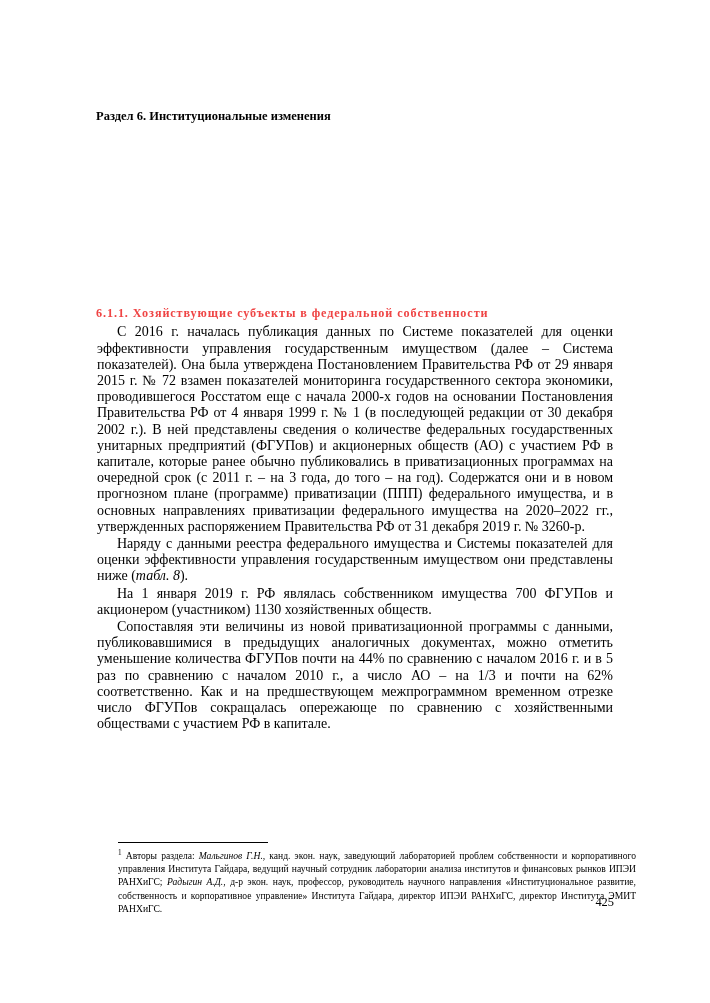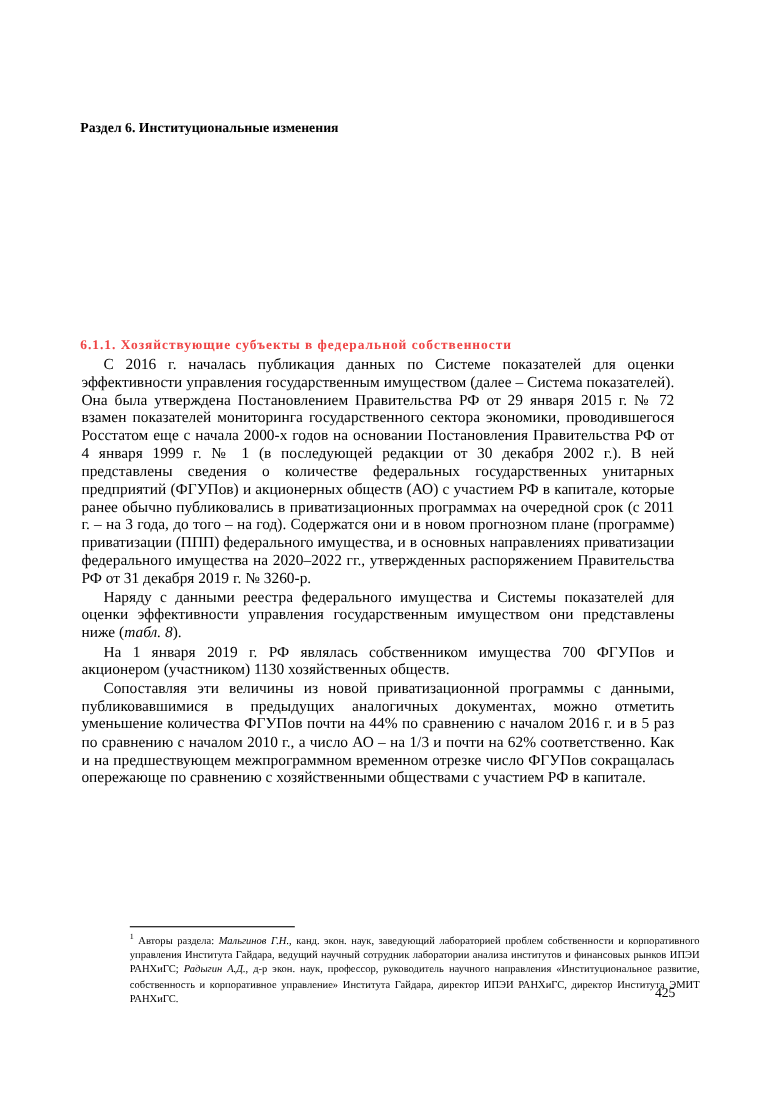--- a/index.html
+++ b/index.html
@@ -14,21 +14,21 @@
     font-family: "Liberation Serif", serif;
     color: #000000;
     overflow: hidden;
   }
   .page {
     position: absolute;
     left: 0; top: 0;
     width: 710px;
     height: 1003px;
     box-sizing: border-box;
-    padding: 108px 96px 0 73px;
+    padding: 108px 96px 0 96px;
     border-radius: 10px;
   }
   .section-title {
     font-size: 12.5px;
     font-weight: bold;
     line-height: 1.35;
     margin: 0;
   }
   .spacer-1 { height: 168px; }
   .subsection-title {

